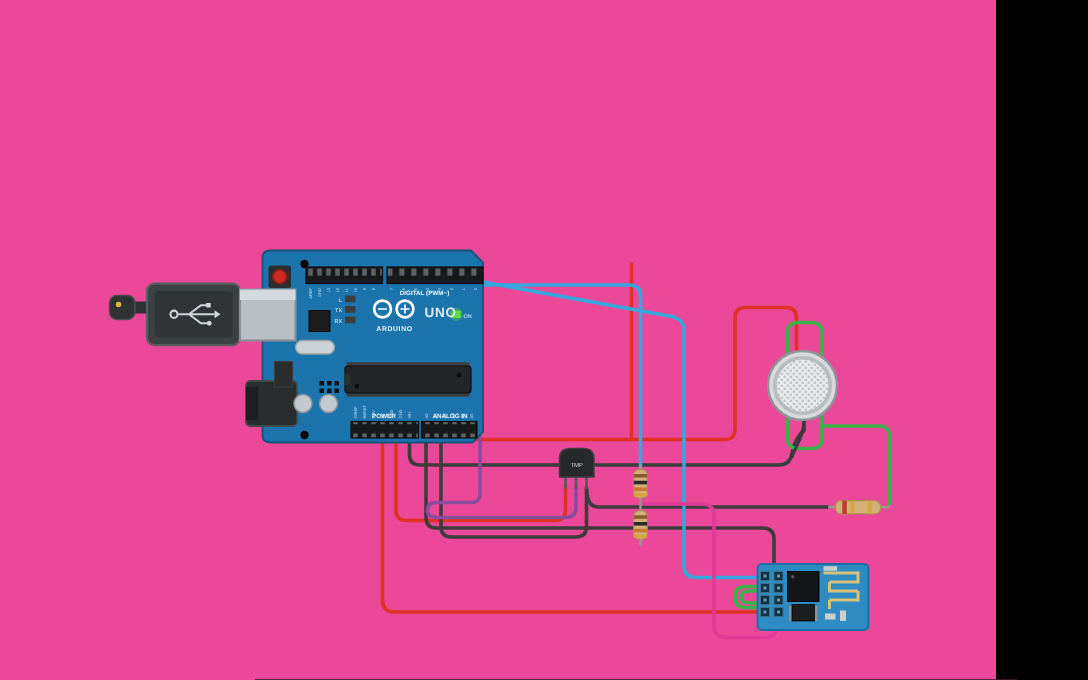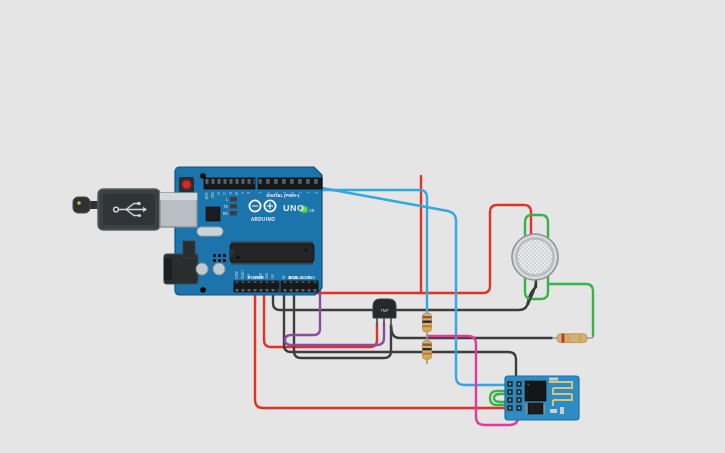--- a/index.html
+++ b/index.html
@@ -1,16 +1,16 @@
 <!DOCTYPE html>
 <html><head>
 <meta charset="utf-8">
 <style>
   html,body{margin:0;padding:0;background:#000;}
-  #stage{position:relative;width:725px;height:453px;background:#e5e5e5;overflow:hidden;
+  #stage{position:relative;width:664px;height:453px;background:#ec4899;overflow:hidden;
          font-family:"Liberation Sans", sans-serif;}
   svg{position:absolute;left:0;top:0;}
   text{font-family:"Liberation Sans", sans-serif;}
   .boardtxt{fill:#ffffff;opacity:.92;}
   .pinlbl{fill:#ffffff;opacity:.7;}
 </style>
 </head>
 <body>
 
 <div id="stage">

